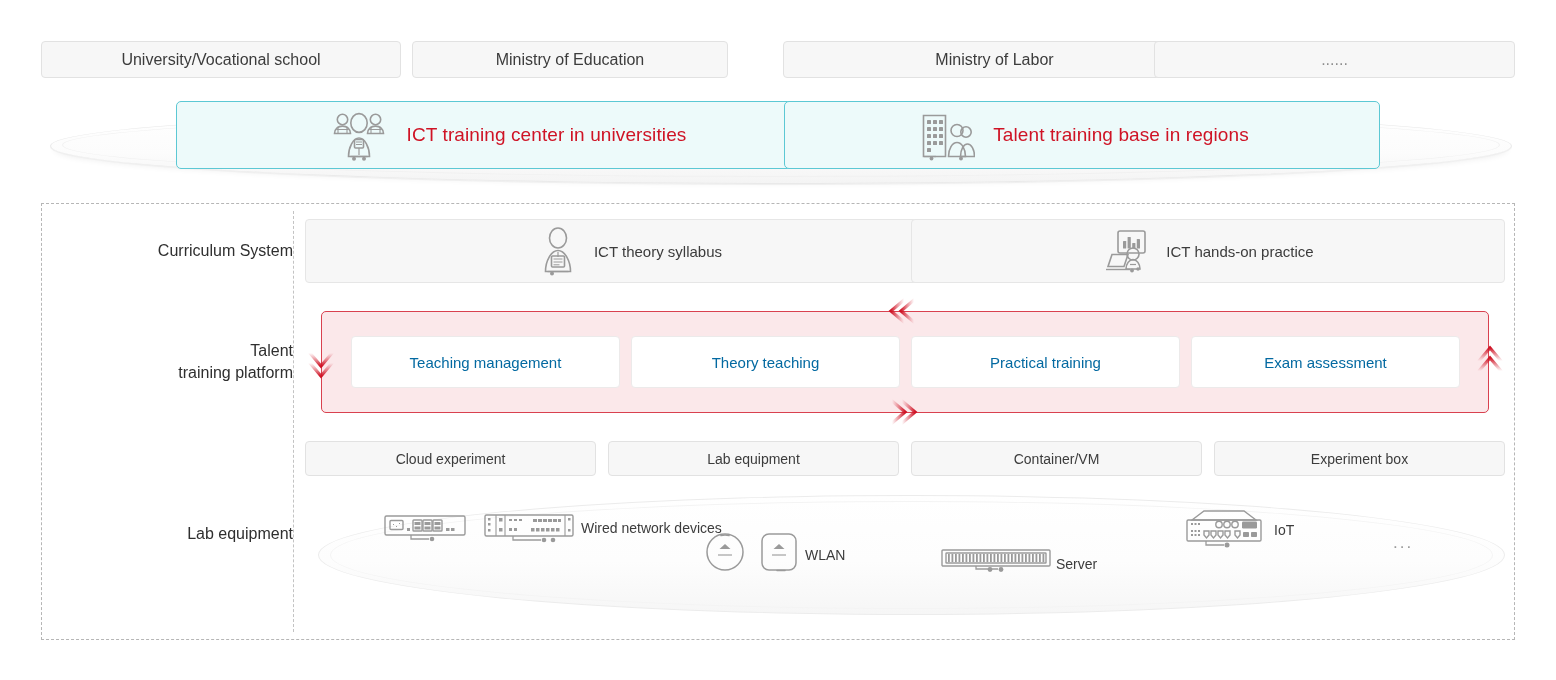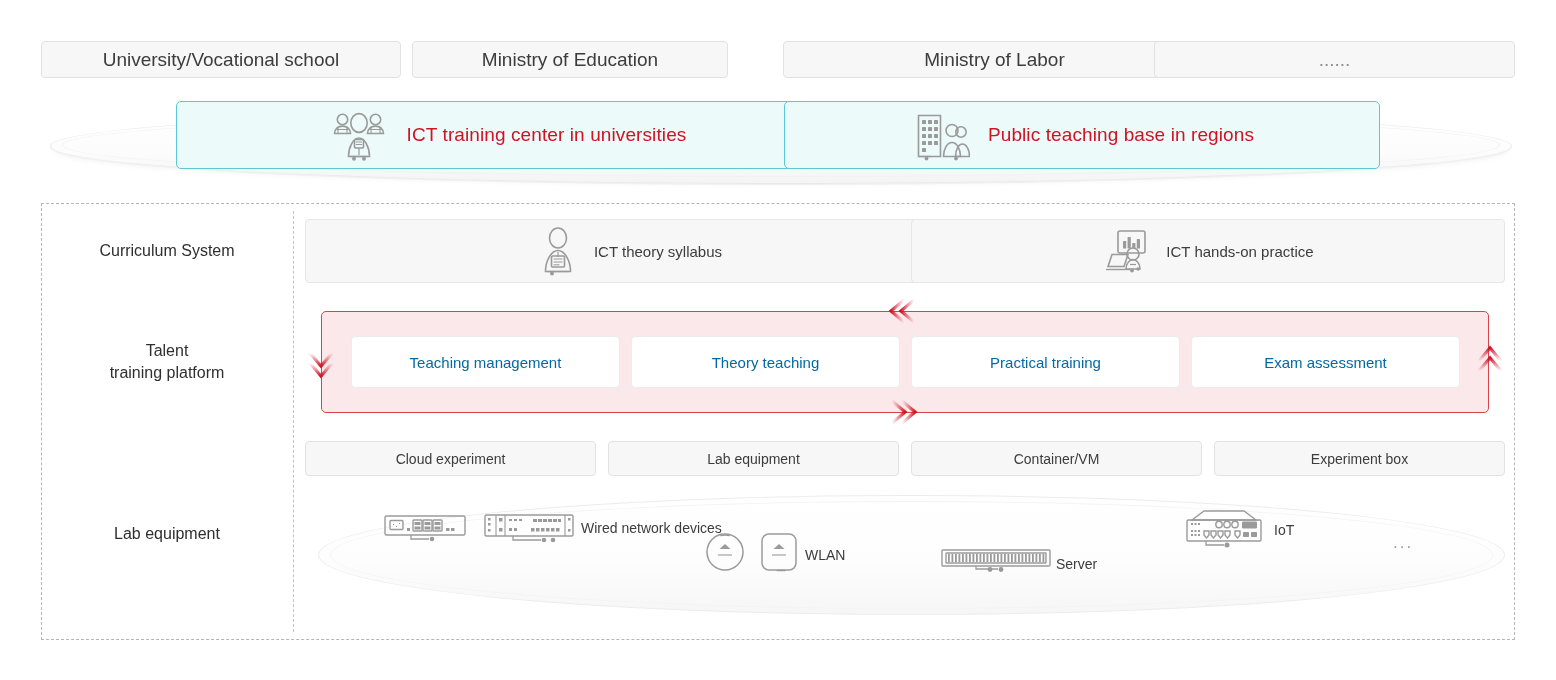--- a/index.html
+++ b/index.html
@@ -13,21 +13,21 @@
   }
   .stage{position:absolute;left:0;top:0;width:1556px;height:680px;}
 
   
   .pill{
     background:#f7f7f7;
     border:1px solid #e2e2e2;
     border-radius:4px;
     display:flex;align-items:center;justify-content:center;
     box-sizing:border-box;
-    font-size:19px;
+    font-size:16px;
     color:#3c3c3c;
     position:absolute;
   }
 
   
   #gov-row .pill{top:41px;height:37px;}
 
   
   .ellipse-top{
     position:absolute;
@@ -63,21 +63,21 @@
     background:#fff;
   }
   .v-dash{
     position:absolute;
     left:293px;top:211px;width:0;height:421px;
     border-left:1px dashed #c3c3c3;
   }
   .row-label{
     position:absolute;
     left:41px;width:252px;
-    text-align:center;
+    text-align:right;
     font-size:16px;color:#2f2f2f;
     line-height:22px;
   }
 
   
   .curric-box{
     position:absolute;top:219px;height:64px;
     background:#f7f7f7;border:1px solid #e6e6e6;border-radius:4px;
     display:flex;align-items:center;justify-content:center;gap:14px;
     box-sizing:border-box;font-size:15px;color:#3c3c3c;
@@ -194,21 +194,21 @@
 
         <circle cx="42" cy="21.5" r="6"></circle>
         <path d="M33.5 47.5c0-7.8 3.8-14 8.5-14s8.5 6.2 8.5 14z"></path>
         <circle cx="51" cy="23" r="5.2"></circle>
         <path d="M45.5 47.5c0-7 3.2-12.5 7-12.5s7 5.5 7 12.5z"></path>
         <path d="M9 47.5h12" stroke-width="1.3"></path>
         <circle cx="16.5" cy="49.5" r="1.9" fill="#9a9a9a" stroke="none"></circle>
         <circle cx="46" cy="49.5" r="1.9" fill="#9a9a9a" stroke="none"></circle>
       </svg>
     </span>
-    <span class="lbl">Public teaching base in regions</span>
+    <span class="lbl">Talent training base in regions</span>
   </div>
 
   <div class="dash-frame"></div>
   <div class="v-dash"></div>
 
   <div class="row-label" style="top:240px;">Curriculum System</div>
   <div class="row-label" style="top:340px;">
     <div>Talent</div>
     <div>training platform</div>
   </div>

